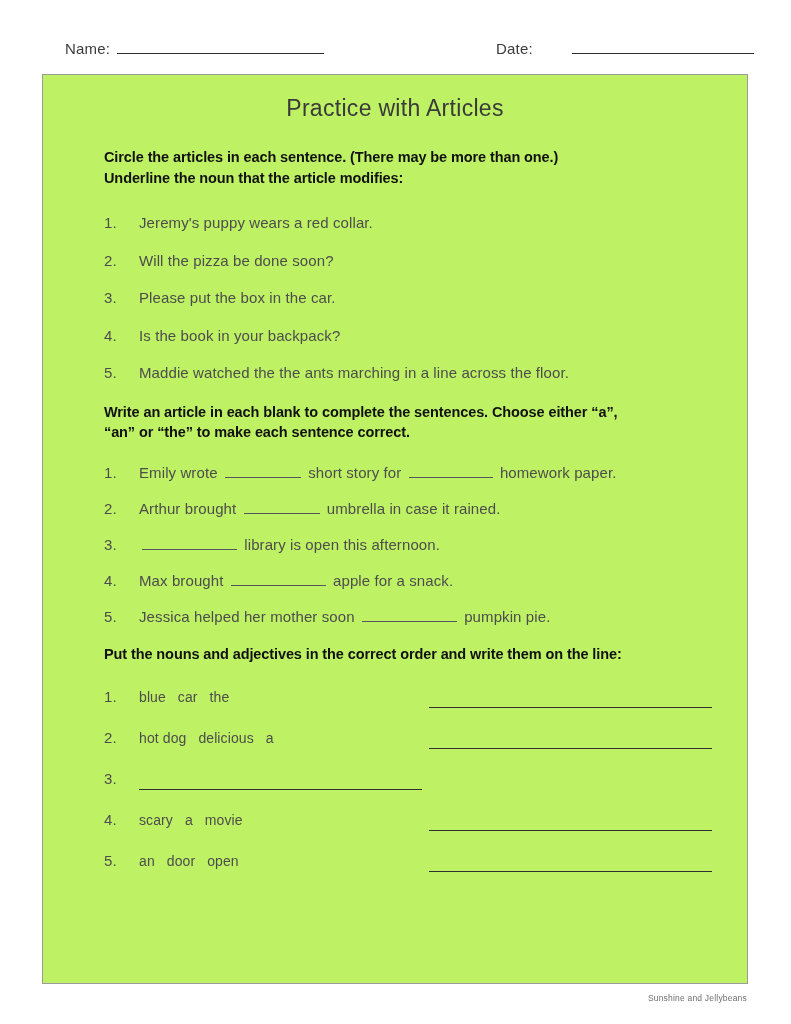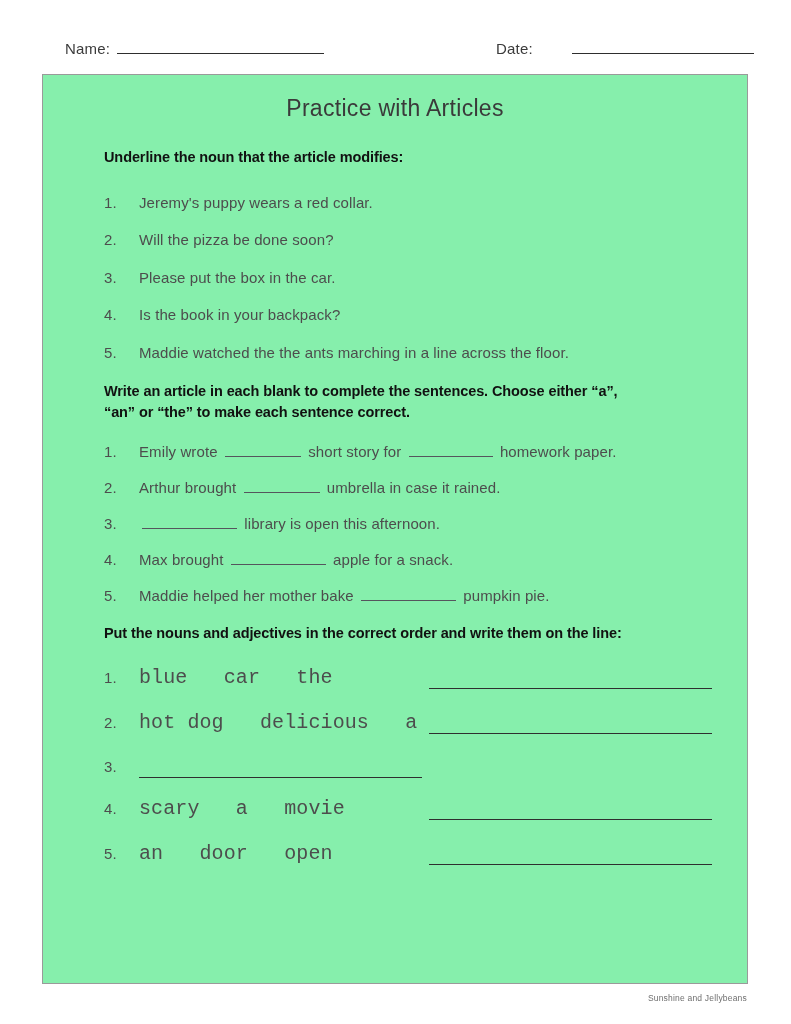--- a/index.html
+++ b/index.html
@@ -46,21 +46,21 @@
 
   
   .sheet {
     position: absolute;
     left: 42px;
     top: 74px;
     width: 706px;
     height: 910px;
     border: 1px solid #9a9a9a;
     box-sizing: border-box;
-    background: #86efac;
+    background: #bef264;
   }
 
   .title {
     position: absolute;
     top: 20px;
     left: 0;
     width: 100%;
     text-align: center;
     font-size: 23px;
     color: #3a3a3a;
@@ -126,22 +126,21 @@
   
   .sec3-head { margin-top: 11px; }
   .sec3 { margin-top: 22px; }
   .sec3 .qrow {
     margin-bottom: 22px;
     align-items: baseline;
   }
   .words {
     flex: 0 0 290px;
     white-space: pre;
-    font-size: 20px;
-    font-family: Liberation Mono, monospace;
+    font-size: 14px;
   }
   .answer-line {
     flex: 0 0 283px;
     border-bottom: 1.4px solid #2f2f2f;
     height: 15px;
     position: relative;
     top: 6px;
   }
 
   .credit {
@@ -167,20 +166,21 @@
   </div>
 </div>
 
 <div class="sheet">
 
   <div class="title">Practice with Articles</div>
 
   <div class="content">
 
     <div class="instruction">
+      <div>Circle the articles in each sentence.  (There may be more than one.)</div>
       <div>Underline the noun that the article modifies:</div>
     </div>
 
     <ul class="qlist sec1">
       <li class="qrow">
         <span class="qnum">1.</span>
         <span class="qtext">Jeremy's puppy wears a red collar.</span>
       </li>
       <li class="qrow">
         <span class="qnum">2.</span>
@@ -217,21 +217,21 @@
       <li class="qrow">
         <span class="qnum">3.</span>
         <span class="qtext"><span></span><span class="blank b-w3"></span><span> library is open this afternoon.</span></span>
       </li>
       <li class="qrow">
         <span class="qnum">4.</span>
         <span class="qtext"><span>Max brought </span><span class="blank b-w3"></span><span> apple for a snack.</span></span>
       </li>
       <li class="qrow">
         <span class="qnum">5.</span>
-        <span class="qtext"><span>Maddie helped her mother bake </span><span class="blank b-w3"></span><span> pumpkin pie.</span></span>
+        <span class="qtext"><span>Jessica helped her mother soon </span><span class="blank b-w3"></span><span> pumpkin pie.</span></span>
       </li>
     </ul>
 
     <div class="instruction sec3-head">
       <div>Put the nouns and adjectives in the correct order and write them on the line:</div>
     </div>
 
     <ul class="qlist sec3">
       <li class="qrow">
         <span class="qnum">1.</span>

